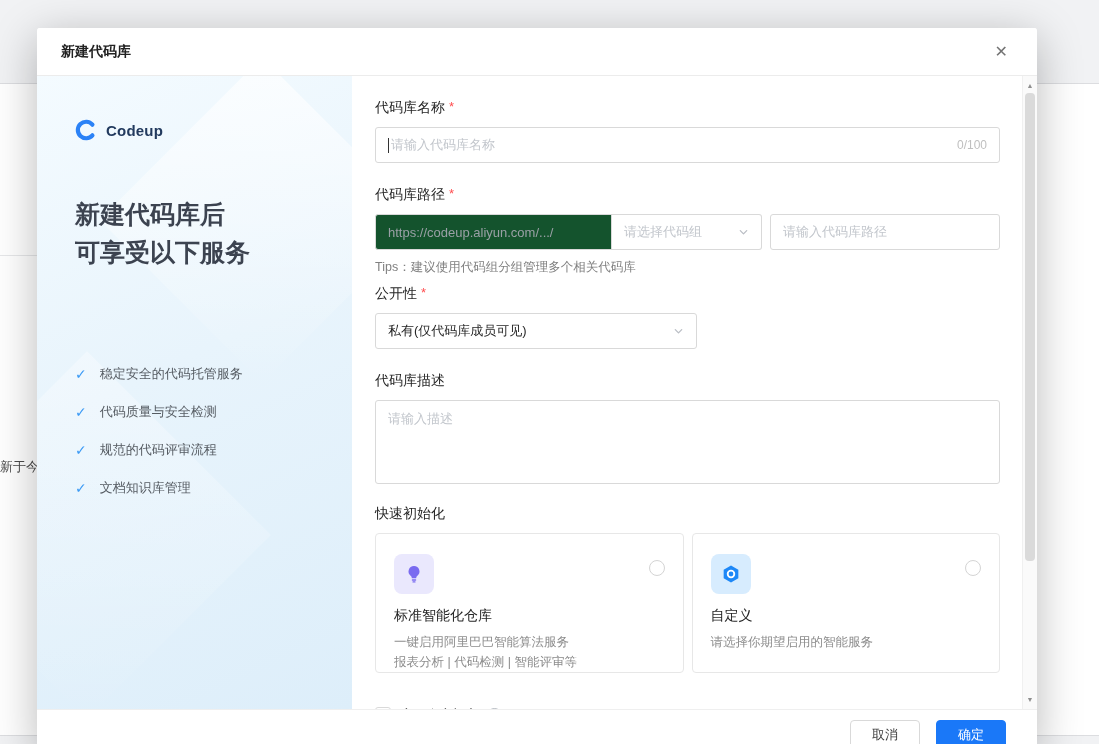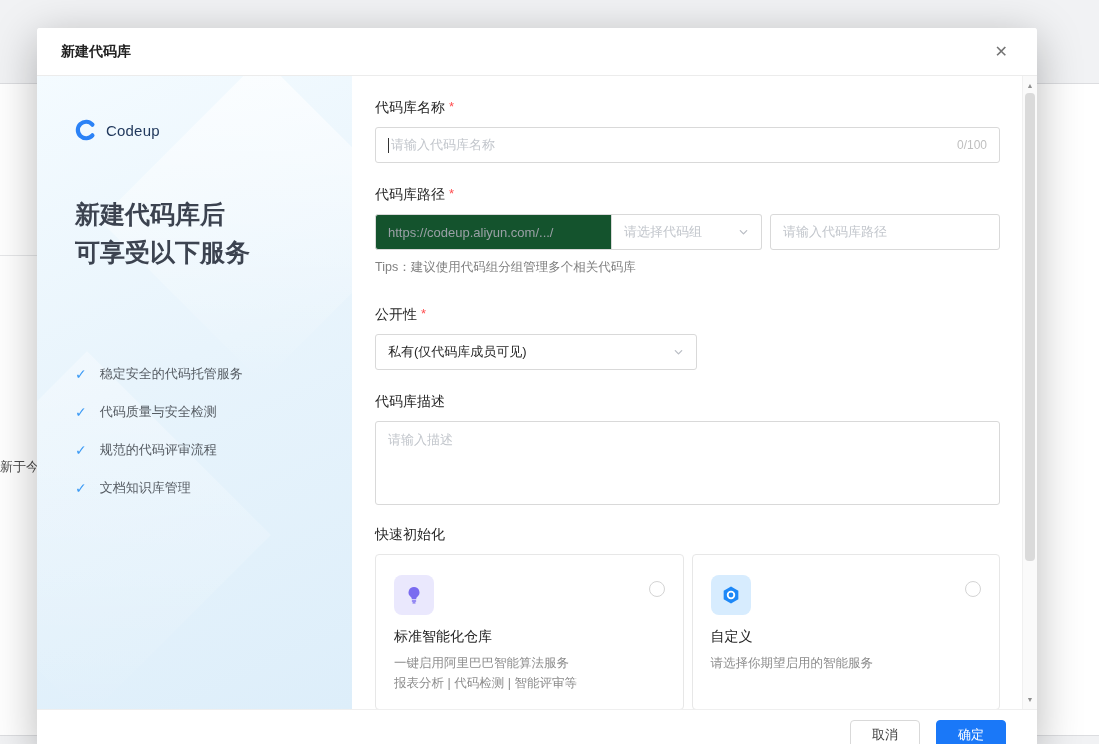--- a/index.html
+++ b/index.html
@@ -22,21 +22,21 @@
   .m-body{flex:1;display:flex;position:relative;overflow:hidden}
 
   
   .promo{flex:0 0 315px;width:315px;background:linear-gradient(155deg,#f4fbff 0%,#e8f4fc 45%,#ddeefa 100%);
          padding:44px 28px 0 38px;position:relative;overflow:hidden}
   .deco-a{position:absolute;left:110px;top:30px;width:230px;height:230px;transform:rotate(45deg);
           background:linear-gradient(135deg,rgba(255,255,255,.7),rgba(255,255,255,0))}
   .deco-b{position:absolute;left:-80px;top:330px;width:260px;height:260px;transform:rotate(45deg);
           background:linear-gradient(135deg,rgba(255,255,255,.35),rgba(255,255,255,0))}
   .brand{display:flex;align-items:center;gap:9px;position:relative}
-  .brand-name{font-size:15px;font-weight:400;color:#223a5e;letter-spacing:.2px}
+  .brand-name{font-size:15px;font-weight:700;color:#223a5e;letter-spacing:.2px}
   .promo-heading{margin-top:54px;font-size:25px;line-height:38px;color:#3c4350;font-weight:700;position:relative}
   .benefits{margin-top:94px;position:relative}
   .benefit{display:flex;align-items:center;gap:13px;margin-bottom:20px;font-size:13px;color:#565c63}
   .check{color:#3d9bf5;font-size:14px;font-weight:700}
 
   
   .form{flex:1;padding:24px 37px 0 23px;overflow:hidden;position:relative}
   .group{margin-bottom:23px}
   .group-label{font-size:14px;color:#262626;margin-bottom:10px;display:flex;align-items:flex-start}
   .req{color:#ff4d4f;margin-left:4px;font-size:13px;line-height:1.2}
@@ -49,21 +49,21 @@
   .path-row{display:flex}
   .base-url{width:237px;flex:0 0 237px;background:#14532d;color:#9aa0a6;border-radius:3px 0 0 3px;cursor:default}
   .group-select{width:150px;flex:0 0 150px;border-left:0;border-radius:0 3px 3px 0;cursor:pointer}
   .path-input{flex:1;margin-left:8px}
   .chev{margin-left:auto;display:flex;align-items:center}
   .tips{margin-top:9px;font-size:12.5px;color:#808080}
   .vis-select{width:322px;cursor:pointer}
   .field-area{height:84px;align-items:flex-start;padding:9px 12px}
 
   .cards{display:flex;gap:8px;margin-bottom:0}
-  .card{flex:1;border:1px solid #e7e7e7;border-radius:4px;height:156px;padding:20px 18px;background:#fff;cursor:pointer}
+  .card{flex:1;border:1px solid #e7e7e7;border-radius:4px;height:140px;padding:20px 18px;background:#fff;cursor:pointer}
   .card-top{display:flex;align-items:flex-start}
   .icon-box{width:40px;height:40px;border-radius:8px;display:flex;align-items:center;justify-content:center}
   .icon-box.purple{background:#eae8fd}
   .icon-box.blue{background:#d7ecfe}
   .radio{margin-left:auto;width:16px;height:16px;border:1px solid #d4d4d4;border-radius:50%;margin-top:6px;background:#fff}
   .card-title{margin-top:13px;font-size:14px;color:#262626}
   .card-desc{margin-top:7px;font-size:12.5px;color:#8c8c8c;line-height:20px}
 
   .encrypt{display:flex;align-items:center;gap:9px;margin-top:33px;font-size:13px;color:#333}
   .checkbox{width:16px;height:16px;border:1px solid #d9d9d9;border-radius:3px;background:#fff;cursor:pointer}
@@ -143,21 +143,21 @@
           <span>代码库名称</span>
           <span class="req">*</span>
         </div>
         <div class="field">
           <span class="caret"></span>
           <span class="ph">请输入代码库名称</span>
           <span class="counter">0/100</span>
         </div>
       </div>
 
-      <div class="group" style="margin-bottom:30px">
+      <div class="group" style="margin-bottom:9px">
         <div class="group-label">
           <span>代码库路径</span>
           <span class="req">*</span>
         </div>
         <div class="path-row">
           <div class="field base-url">
             <span>https://codeup.aliyun.com/.../</span>
           </div>
           <div class="field group-select">
             <span class="ph">请选择代码组</span>

